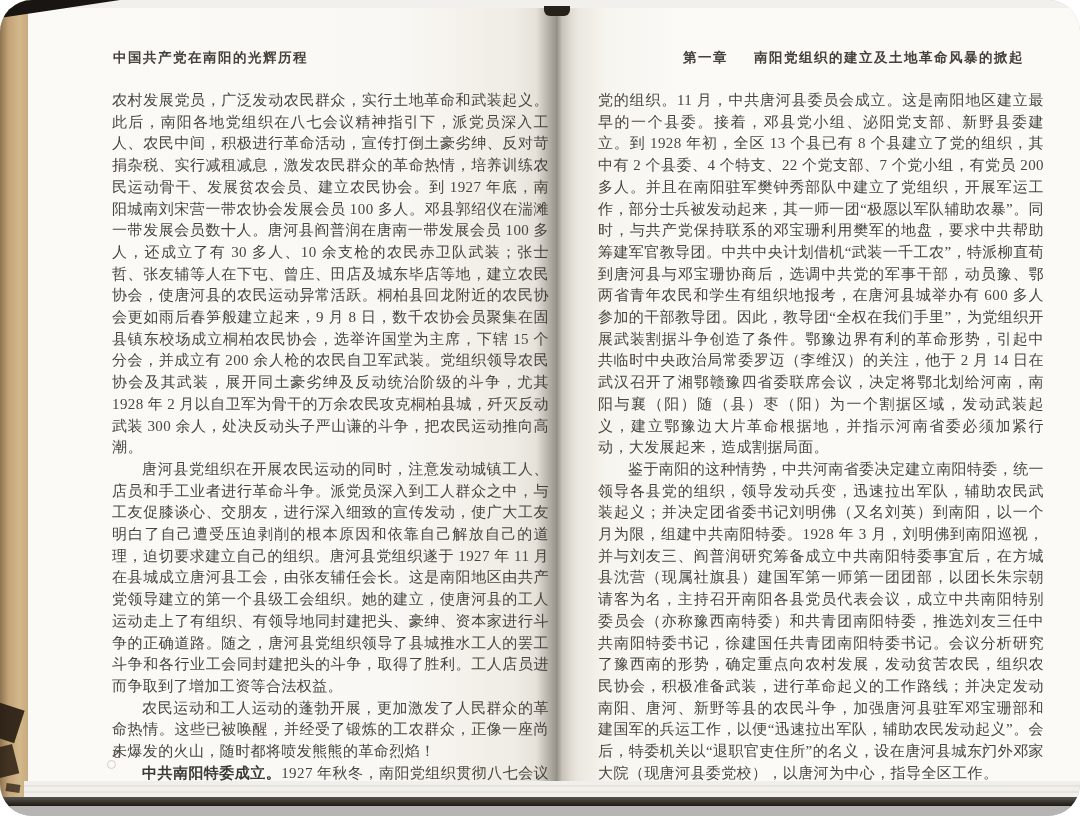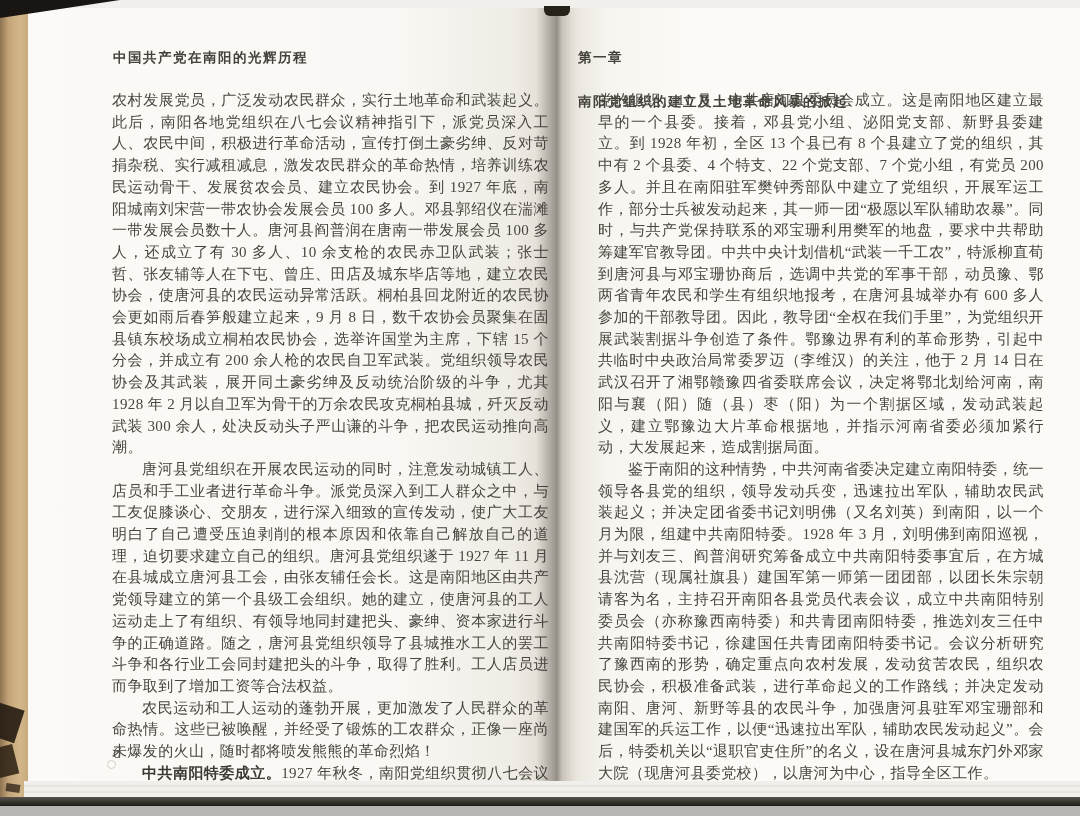--- a/index.html
+++ b/index.html
@@ -1,19 +1,20 @@
 <!DOCTYPE html>
 <html><head>
 <meta charset="utf-8">
 <style>
   html,body{margin:0;padding:0;}
   .scene{
     position:relative;width:1080px;height:816px;overflow:hidden;
     background:#c6c5c3;
     font-family:"Liberation Serif","DejaVu Serif",serif;
+    border-radius:32px;
   }
   
   .backdrop-top{position:absolute;top:0;left:0;width:1080px;height:10px;background:#f2f0ed;}
   .backdrop-bottom{position:absolute;top:806px;left:0;width:1080px;height:10px;background:#b6b5b3;}
   
   .book-bottom-edge{position:absolute;top:797px;left:0;width:1080px;height:10px;
     background:linear-gradient(#57534c,#17140f);}
   
   .page-stack{position:absolute;top:781px;left:24px;width:1056px;height:16px;
     background:repeating-linear-gradient(#f1efeb 0px,#f1efeb 4px,#dcd9d3 5px,#f1efeb 6px);}
@@ -32,21 +33,21 @@
   .page.left{left:26px;width:530px;
     background:linear-gradient(90deg,#fbfaf6 0%,#faf8f4 70%,#efece5 92%,#ded9d0 100%);}
   .page.right{left:556px;width:524px;
     background:linear-gradient(90deg,#cfcabf 0%,#e9e5dd 3%,#f7f5f0 10%,#fbfaf6 25%,#fbfaf6 100%);}
   .gutter-shadow{position:absolute;top:8px;left:536px;width:42px;height:775px;pointer-events:none;
     background:linear-gradient(90deg,rgba(40,35,28,0) 0%,rgba(40,35,28,.38) 48%,rgba(40,35,28,.10) 62%,rgba(40,35,28,0) 100%);}
   .gutter-notch{position:absolute;top:6px;left:544px;width:26px;height:10px;background:#262219;border-radius:0 0 6px 6px;}
   
   .running-head{position:absolute;top:49px;font-size:13.5px;font-weight:bold;color:#45423c;letter-spacing:1.5px;}
   .running-head.left{left:113px;}
-  .running-head.right{left:578px;width:446px;display:flex;justify-content:flex-end;gap:26px;flex-direction:column;}
+  .running-head.right{left:578px;width:446px;display:flex;justify-content:flex-end;gap:26px;}
   
   .page-body{position:absolute;top:90px;font-size:15px;color:#48463f;width:437px;}
   .page-body.left{left:112px;}
   .page-body.right{left:598px;width:446px;}
   .para{margin:0;text-align:justify;line-height:21.7px;letter-spacing:.4px;
     -webkit-text-justify:inter-ideograph;text-justify:inter-ideograph;}
   .para.indent{text-indent:2em;}
   .para b{font-family:Liberation Serif, serif;font-weight:bold;color:#3c3a34;}
   
   .folio{position:absolute;top:744px;font-size:16px;font-style:italic;color:#5a574f;}

